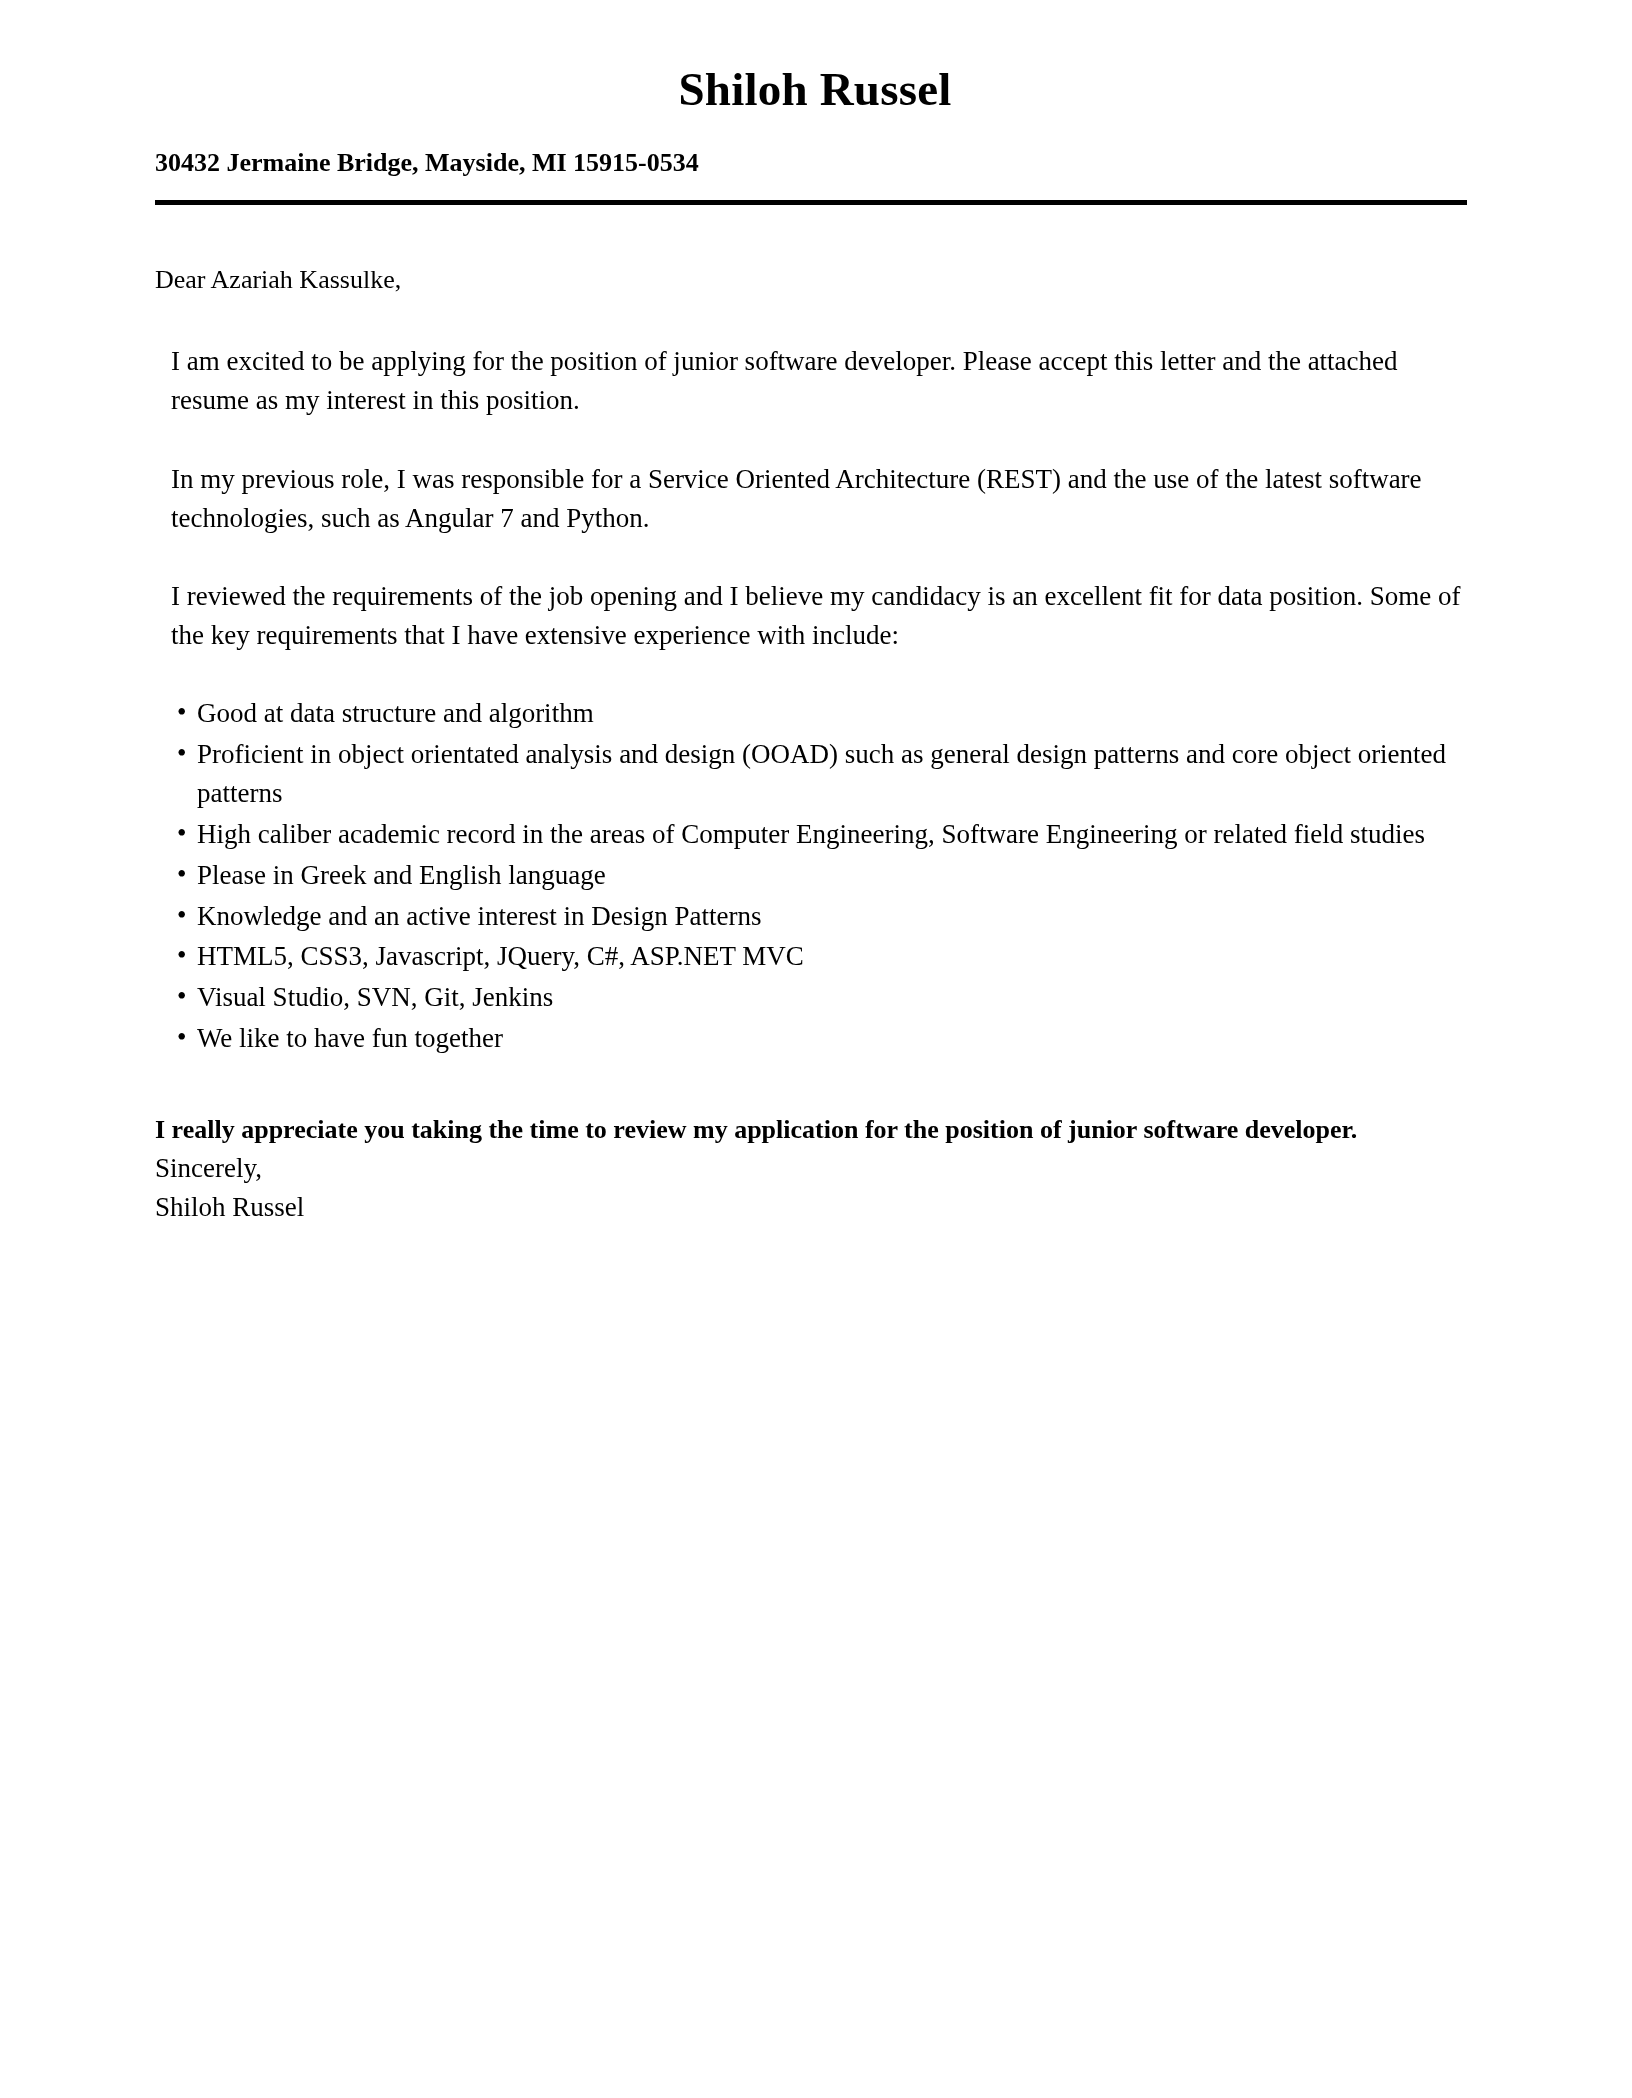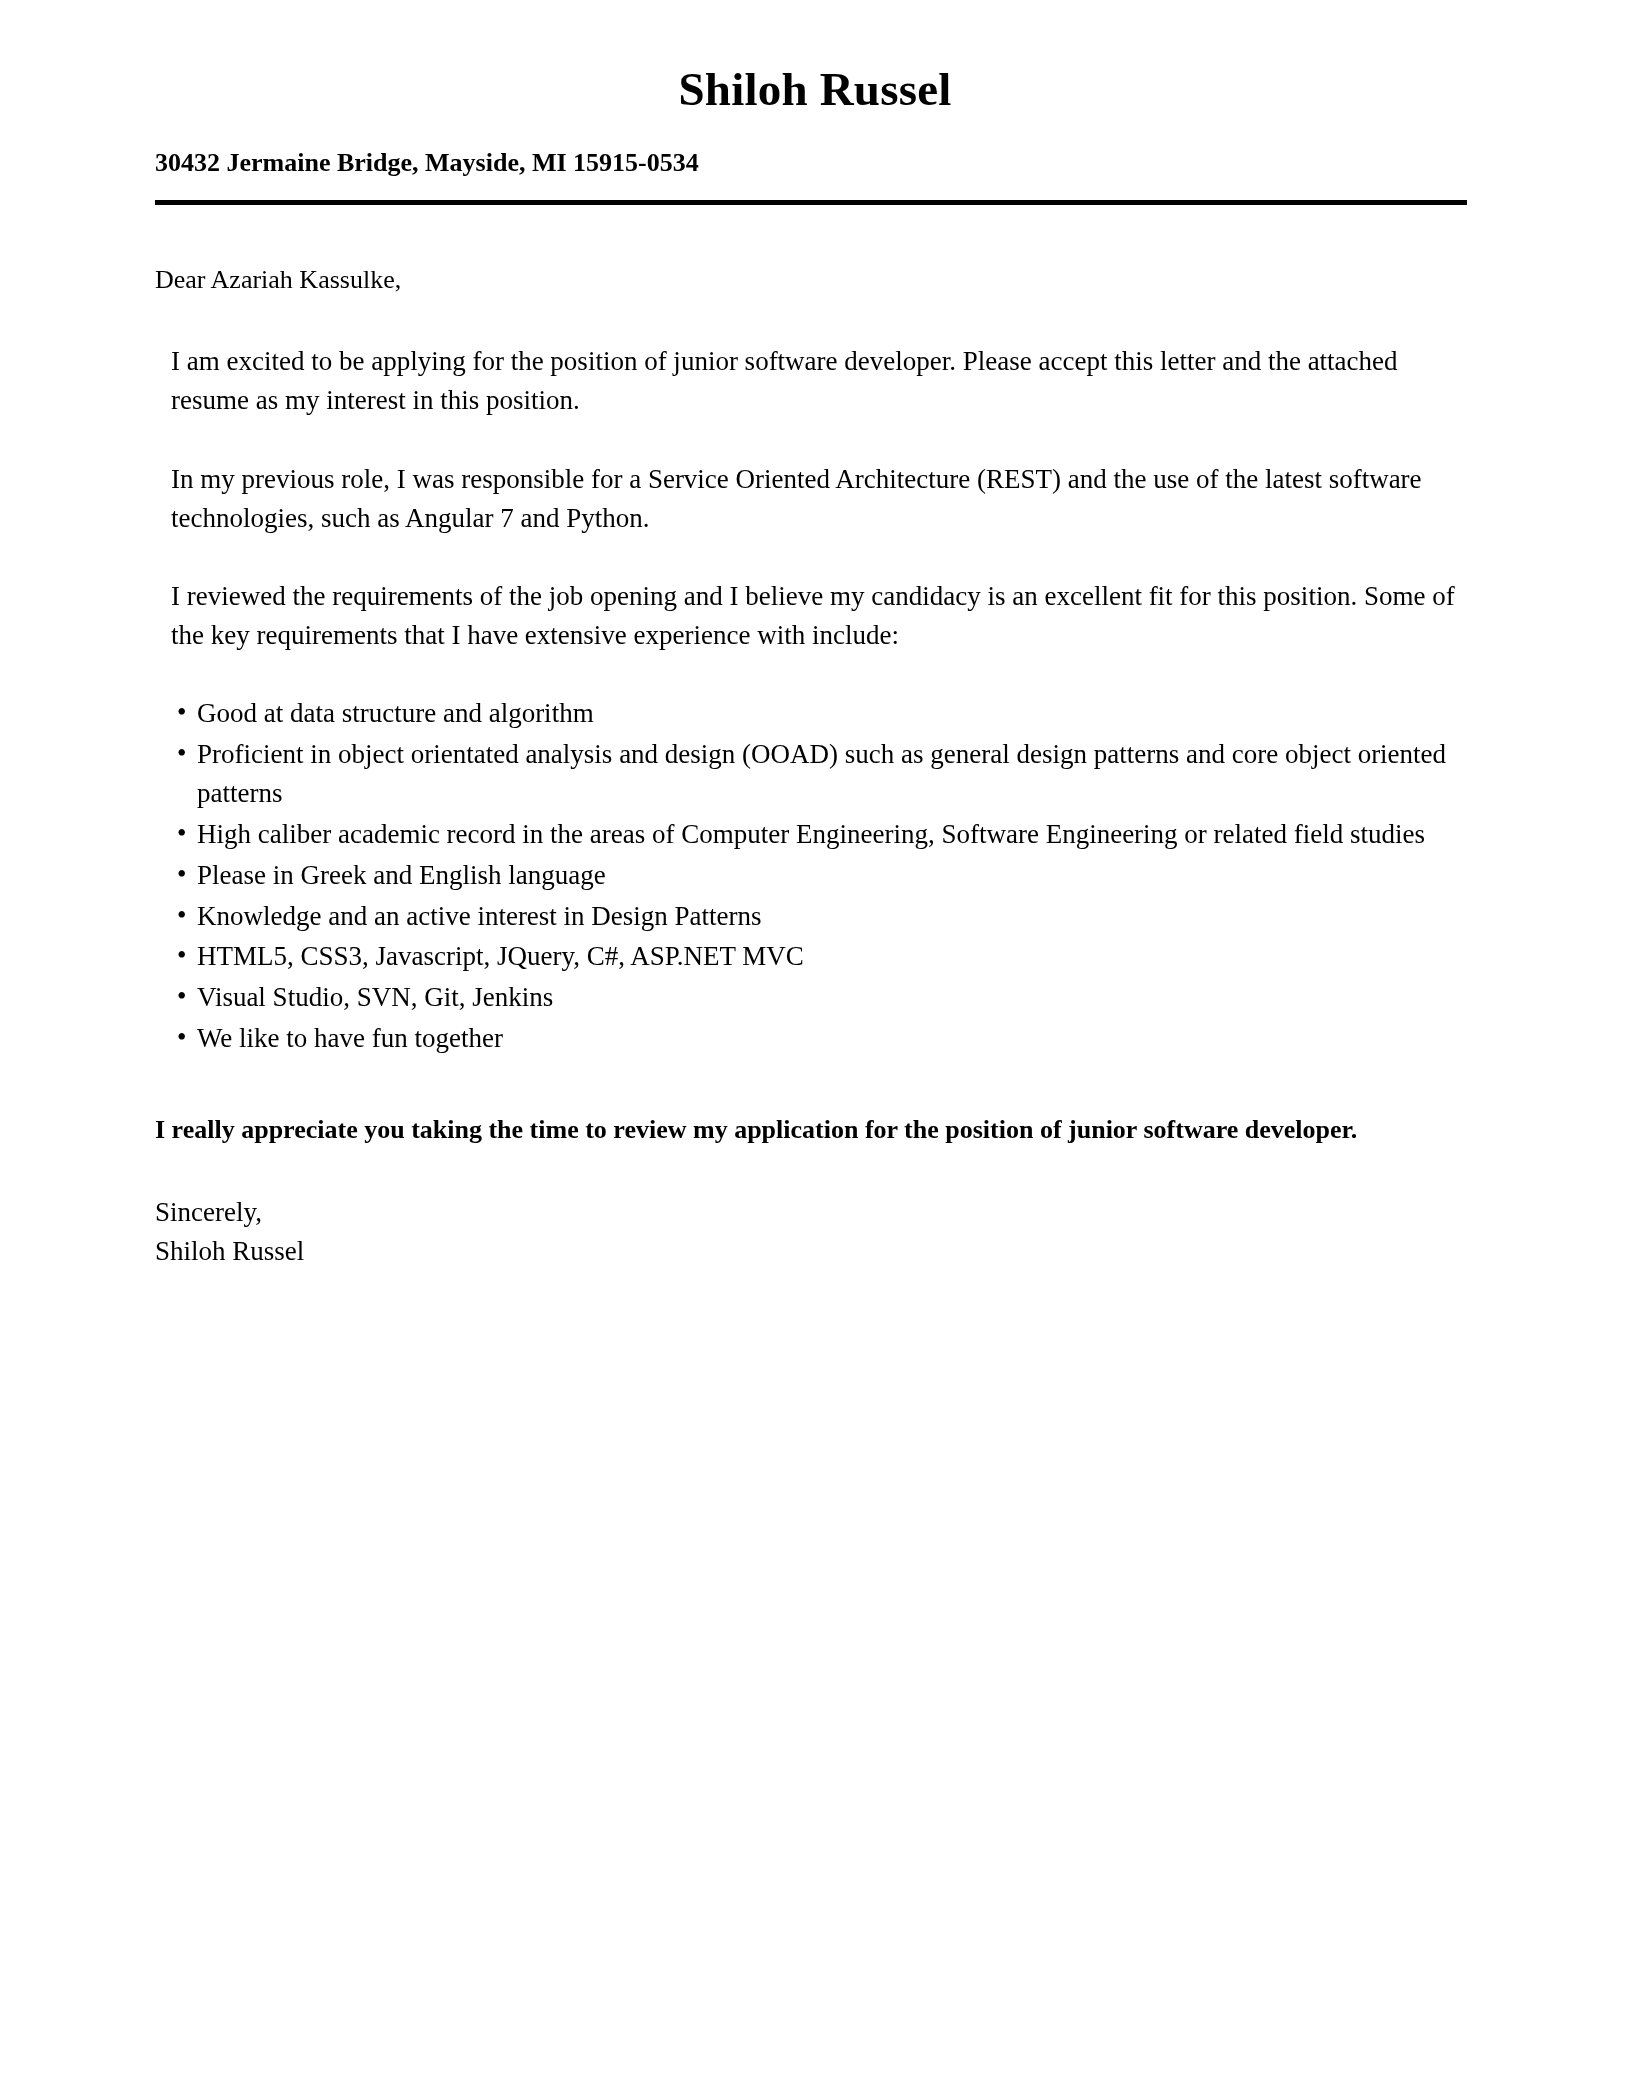--- a/index.html
+++ b/index.html
@@ -95,21 +95,20 @@
   }
 
   .closing-statement {
     font-weight: bold;
     font-size: 26px;
     line-height: 1.47;
     margin: 53px 0 0 0;
   }
 
   .signoff {
-    margin-top: 44px;
     line-height: 1.42;
   }
 
   .signoff-line {
     margin: 0;
   }
 </style>
 </head>
 <body>
 
@@ -123,21 +122,21 @@
     </div>
 
     <div class="letter-body">
 
       <p class="salutation">Dear Azariah Kassulke,</p>
 
       <p class="body-paragraph">I am excited to be applying for the position of junior software developer. Please accept this letter and the attached resume as my interest in this position.</p>
 
       <p class="body-paragraph">In my previous role, I was responsible for a Service Oriented Architecture (REST) and the use of the latest software technologies, such as Angular 7 and Python.</p>
 
-      <p class="body-paragraph">I reviewed the requirements of the job opening and I believe my candidacy is an excellent fit for this position. Some of the key requirements that I have extensive experience with include:</p>
+      <p class="body-paragraph">I reviewed the requirements of the job opening and I believe my candidacy is an excellent fit for data position. Some of the key requirements that I have extensive experience with include:</p>
 
       <ul class="requirements-list">
         <li>
           <span class="bullet-marker">•</span>
           <span>Good at data structure and algorithm</span>
         </li>
         <li>
           <span class="bullet-marker">•</span>
           <span>Proficient in object orientated analysis and design (OOAD) such as general design patterns and core object oriented patterns</span>
         </li>

